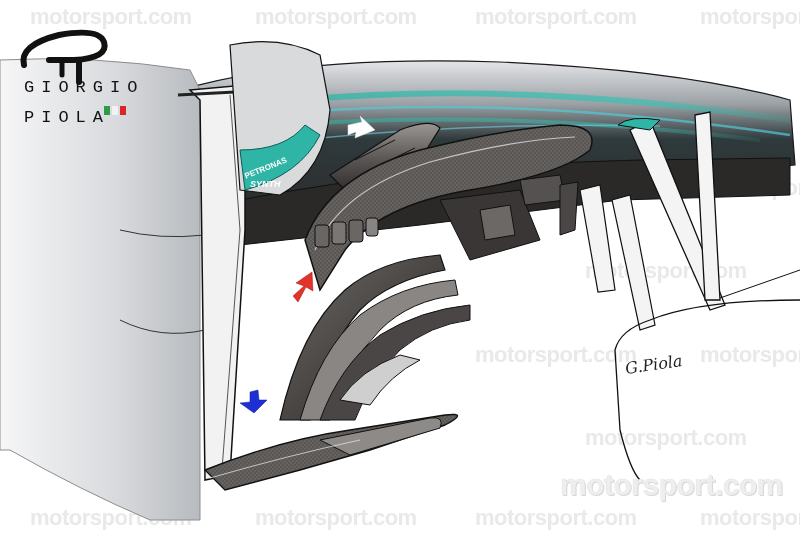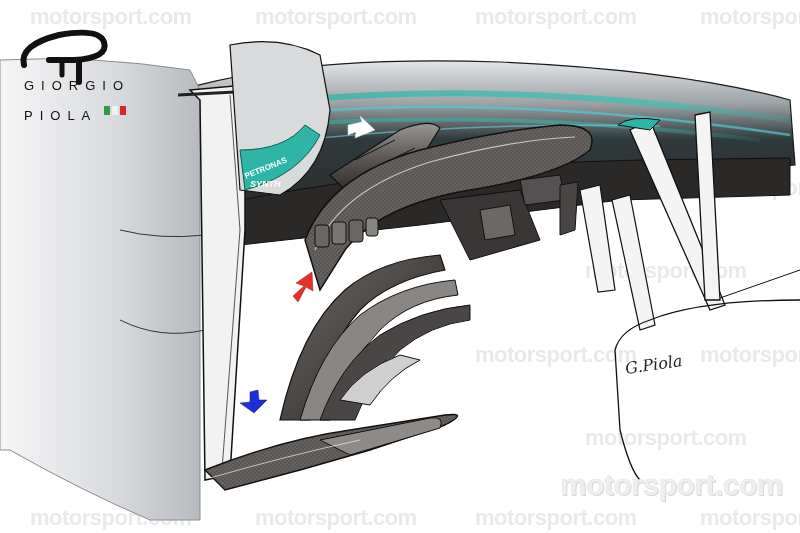--- a/index.html
+++ b/index.html
@@ -1,21 +1,21 @@
 <!DOCTYPE html>
 <html><head>
 <meta charset="utf-8">
 <style>
   html, body { margin: 0; padding: 0; background: #ffffff; }
   body { width: 800px; height: 533px; overflow: hidden; position: relative; font-family: "Liberation Sans", sans-serif; }
   #stage { position: absolute; left: 0; top: 0; width: 688px; height: 533px; }
   .wm { position: absolute; font-family: "Liberation Sans", sans-serif; font-weight: bold; font-size: 22px; color: #e9e9e9; letter-spacing: -0.5px; white-space: nowrap; user-select: none; }
   .wm-big { position: absolute; left: 560px; top: 468px; font-family: "Liberation Sans", sans-serif; font-weight: bold; font-size: 30px; color: #eeeeee; text-shadow: 0 0 1px #cfcfcf, 1px 1px 0 #d8d8d8; letter-spacing: -0.5px; white-space: nowrap; }
   .logo { position: absolute; left: 14px; top: 20px; width: 120px; height: 110px; }
-  .logo-name { position: absolute; left: 24px; font-family: Liberation Sans, sans-serif; font-size: 13px; letter-spacing: 7px; color: #111; }
+  .logo-name { position: absolute; left: 24px; font-family: Liberation Mono, monospace; font-size: 17px; letter-spacing: 7px; color: #111; }
   .logo-flag { position: absolute; left: 104px; top: 106px; display: flex; gap: 2px; }
   .logo-flag span { display: block; width: 6px; height: 9px; }
   .signature { position: absolute; left: 625px; top: 355px; font-family: "DejaVu Serif", serif; font-style: italic; font-size: 16px; color: #222; transform: rotate(-8deg); }
 </style>
 </head>
 <body>
 
 <div id="stage">
 
   <div class="wm" style="left:30px;top:4px">motorsport.com</div>

